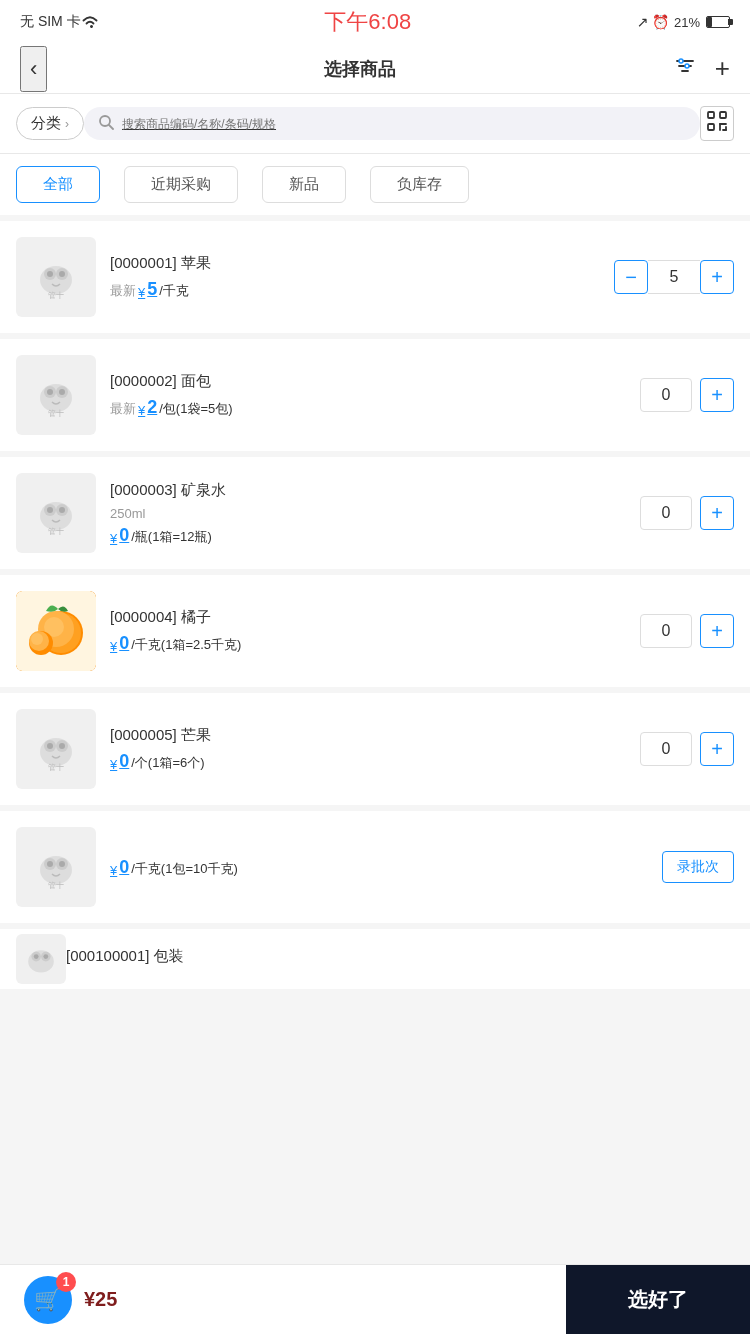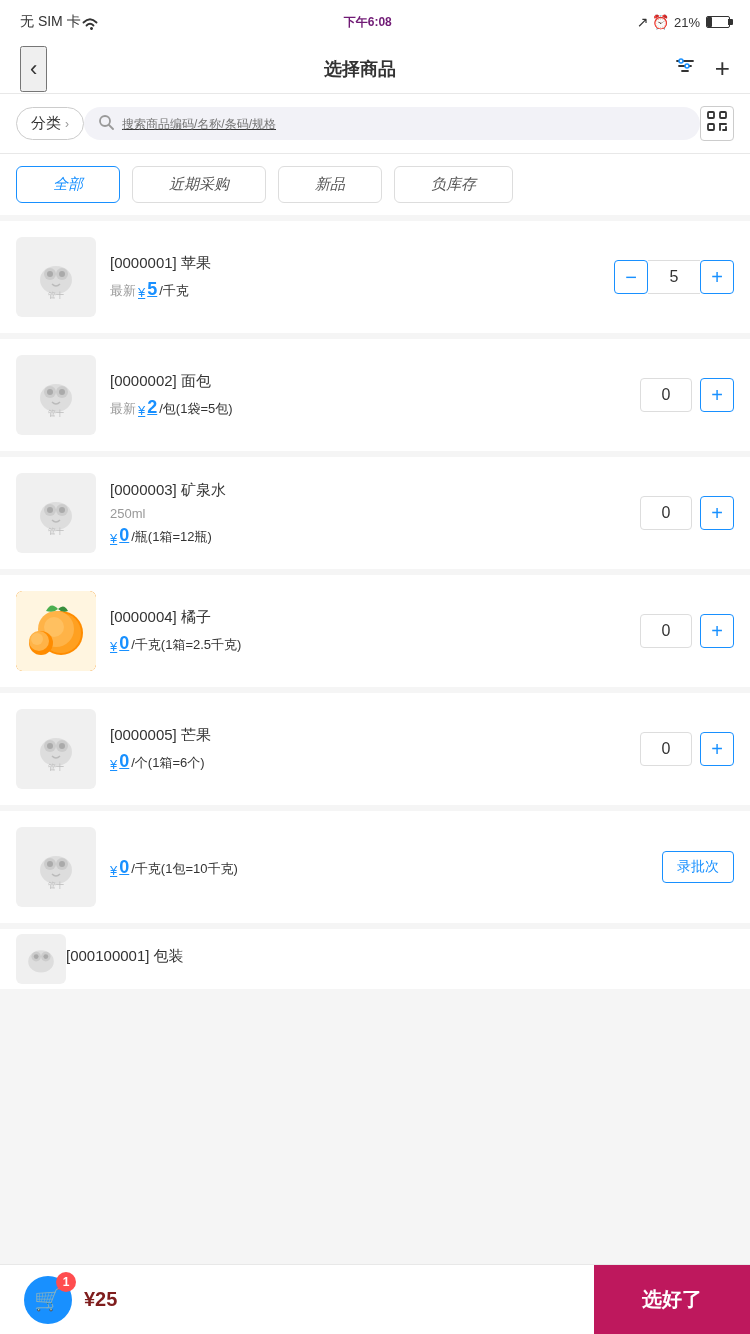--- a/index.html
+++ b/index.html
@@ -16,22 +16,22 @@
     .status-bar {
       background: #fff;
       height: 44px;
       display: flex;
       align-items: center;
       justify-content: space-between;
       padding: 0 20px;
       font-size: 15px;
       font-weight: 500;
     }
-    .status-left { font-size: 14px; color: #333; display: flex; align-items: flex-end; }
-    .status-center { font-size: 12px; font-weight: 700; color: #701a75; }
+    .status-left { font-size: 14px; color: #333; display: flex; align-items: center; }
+    .status-center { font-size: 22px; font-weight: 400; color: #ef4444; }
     .status-right { font-size: 13px; color: #333; display: flex; align-items: center; gap: 4px; }
     .battery-icon {
       display: inline-block;
       width: 24px;
       height: 12px;
       border: 1.5px solid #333;
       border-radius: 2px;
       position: relative;
       margin-left: 2px;
     }
@@ -146,29 +146,28 @@
 
     
     .filter-tabs {
       background: #fff;
       display: flex;
       gap: 0;
       padding: 12px 16px;
       border-bottom: 6px solid #f5f5f5;
     }
     .filter-tab {
-      padding: 8px 36px;
+      padding: 8px 26px;
       font-size: 15px;
       color: #555;
       border: 1px solid #ddd;
       border-radius: 6px;
-      margin-right: 12px;
-      background: #fff;
-      cursor: pointer;
-      font-style: italic;
+      margin-right: 24px;
+      background: #fff;
+      cursor: pointer;
     }
     .filter-tab.active {
       color: #1890ff;
       border-color: #1890ff;
       background: #fff;
     }
 
     
     .product-list {
       background: #f5f5f5;
@@ -327,22 +326,22 @@
       justify-content: center;
       font-weight: 700;
     }
     .cart-total {
       font-size: 20px;
       font-weight: 700;
       color: #7f1d1d;
     }
     .confirm-btn {
       height: 70px;
-      width: 156px;
-      background: #be185d;
+      width: 184px;
+      background: #0f172a;
       color: #fff;
       font-size: 20px;
       font-weight: 600;
       border: none;
       cursor: pointer;
       display: flex;
       align-items: center;
       justify-content: center;
     }
 

